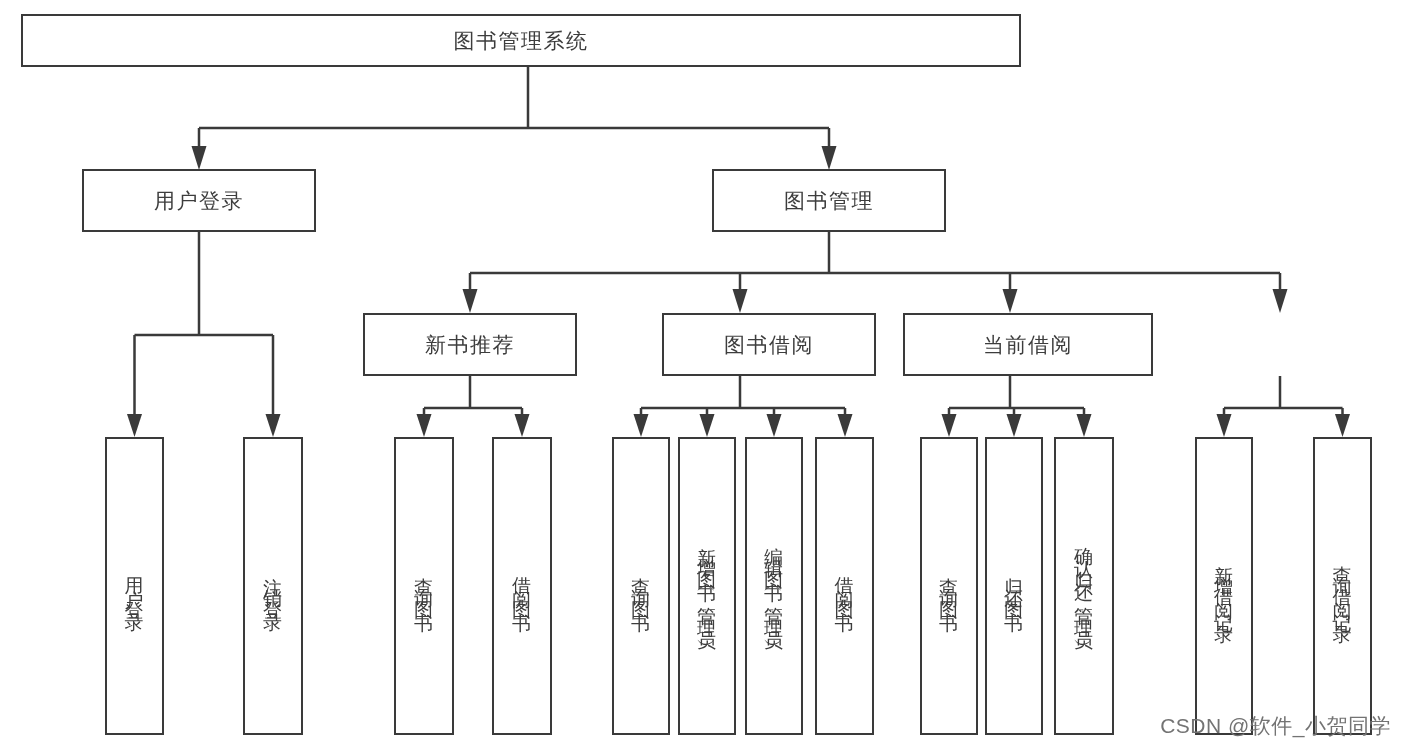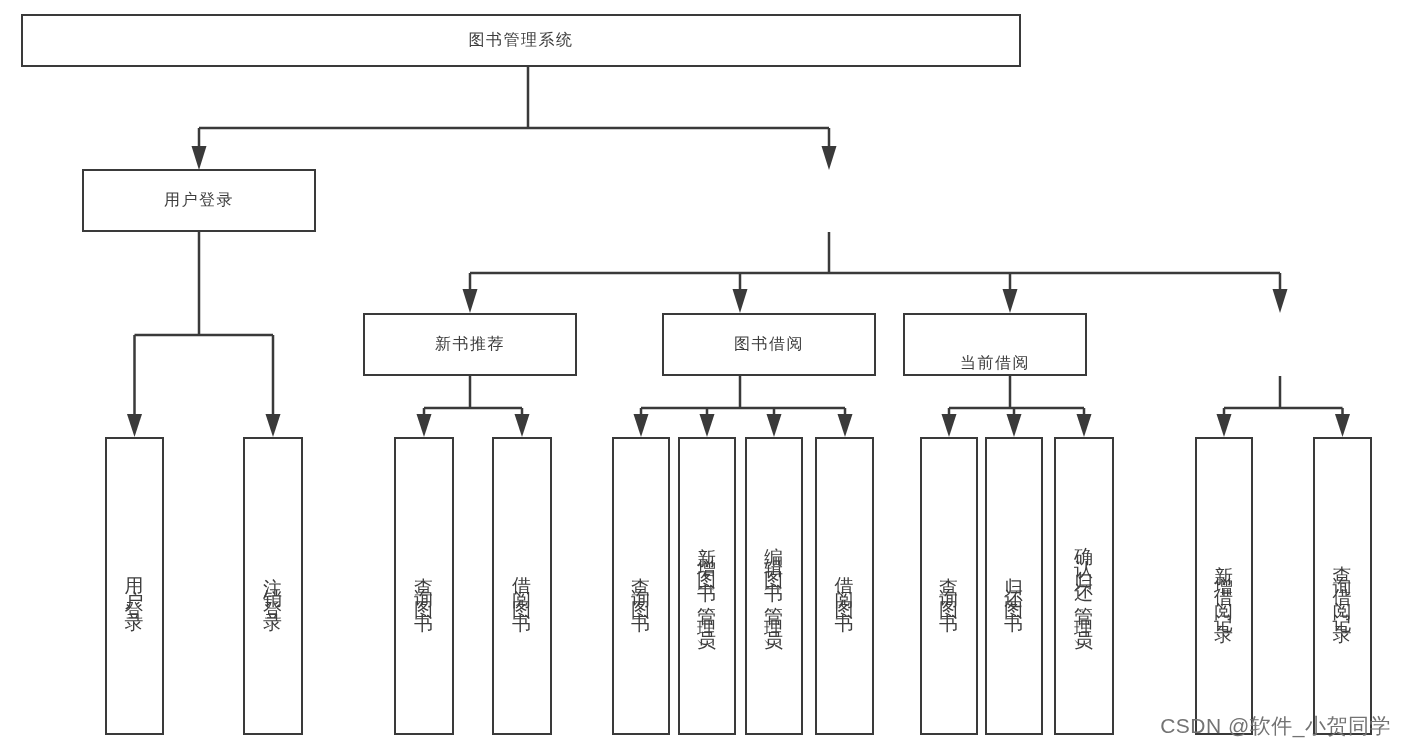--- a/index.html
+++ b/index.html
@@ -13,21 +13,21 @@
   .connectors{position:absolute;left:0;top:0;z-index:1;}
   .node{
     position:absolute;
     box-sizing:border-box;
     background:#ffffff;
     border:2.5px solid #3a3a3a;
     display:flex;align-items:center;justify-content:center;
     z-index:2;
     color:#3d3d3d;
   }
-  .h-label{font-size:16px;letter-spacing:1.5px;white-space:nowrap;font-family:Liberation Serif, serif;}
+  .h-label{font-size:21px;letter-spacing:1.5px;white-space:nowrap;font-family:Liberation Serif, serif;}
   .leaf .v-label{
     writing-mode:vertical-rl;
     text-orientation:mixed;
     font-size:19px;
     letter-spacing:12px;
     line-height:1;
     white-space:nowrap;
   }
   .watermark{
     position:absolute;
@@ -87,28 +87,31 @@
     </g>
   </svg>
 
   <div class="node" style="left:21px;top:14px;width:1000px;height:53px;">
     <span class="h-label">图书管理系统</span>
   </div>
 
   <div class="node" style="left:82px;top:169px;width:234px;height:63px;">
     <span class="h-label">用户登录</span>
   </div>
+  <div class="node" style="left:712px;top:169px;width:234px;height:63px;">
+    <span class="h-label">图书管理</span>
+  </div>
 
   <div class="node" style="left:363px;top:313px;width:214px;height:63px;">
     <span class="h-label">新书推荐</span>
   </div>
   <div class="node" style="left:662px;top:313px;width:214px;height:63px;">
     <span class="h-label">图书借阅</span>
   </div>
-  <div class="node" style="left:903px;top:313px;width:184px;height:63px;align-items:flex-end;">
+  <div class="node" style="left:903px;top:313px;width:250px;height:63px;">
     <span class="h-label">当前借阅</span>
   </div>
 
   <div class="node leaf" style="left:105px;top:437px;width:59px;height:298px;">
     <span class="v-label">用户登录</span>
   </div>
   <div class="node leaf" style="left:243px;top:437px;width:60px;height:298px;">
     <span class="v-label">注销登录</span>
   </div>
 

